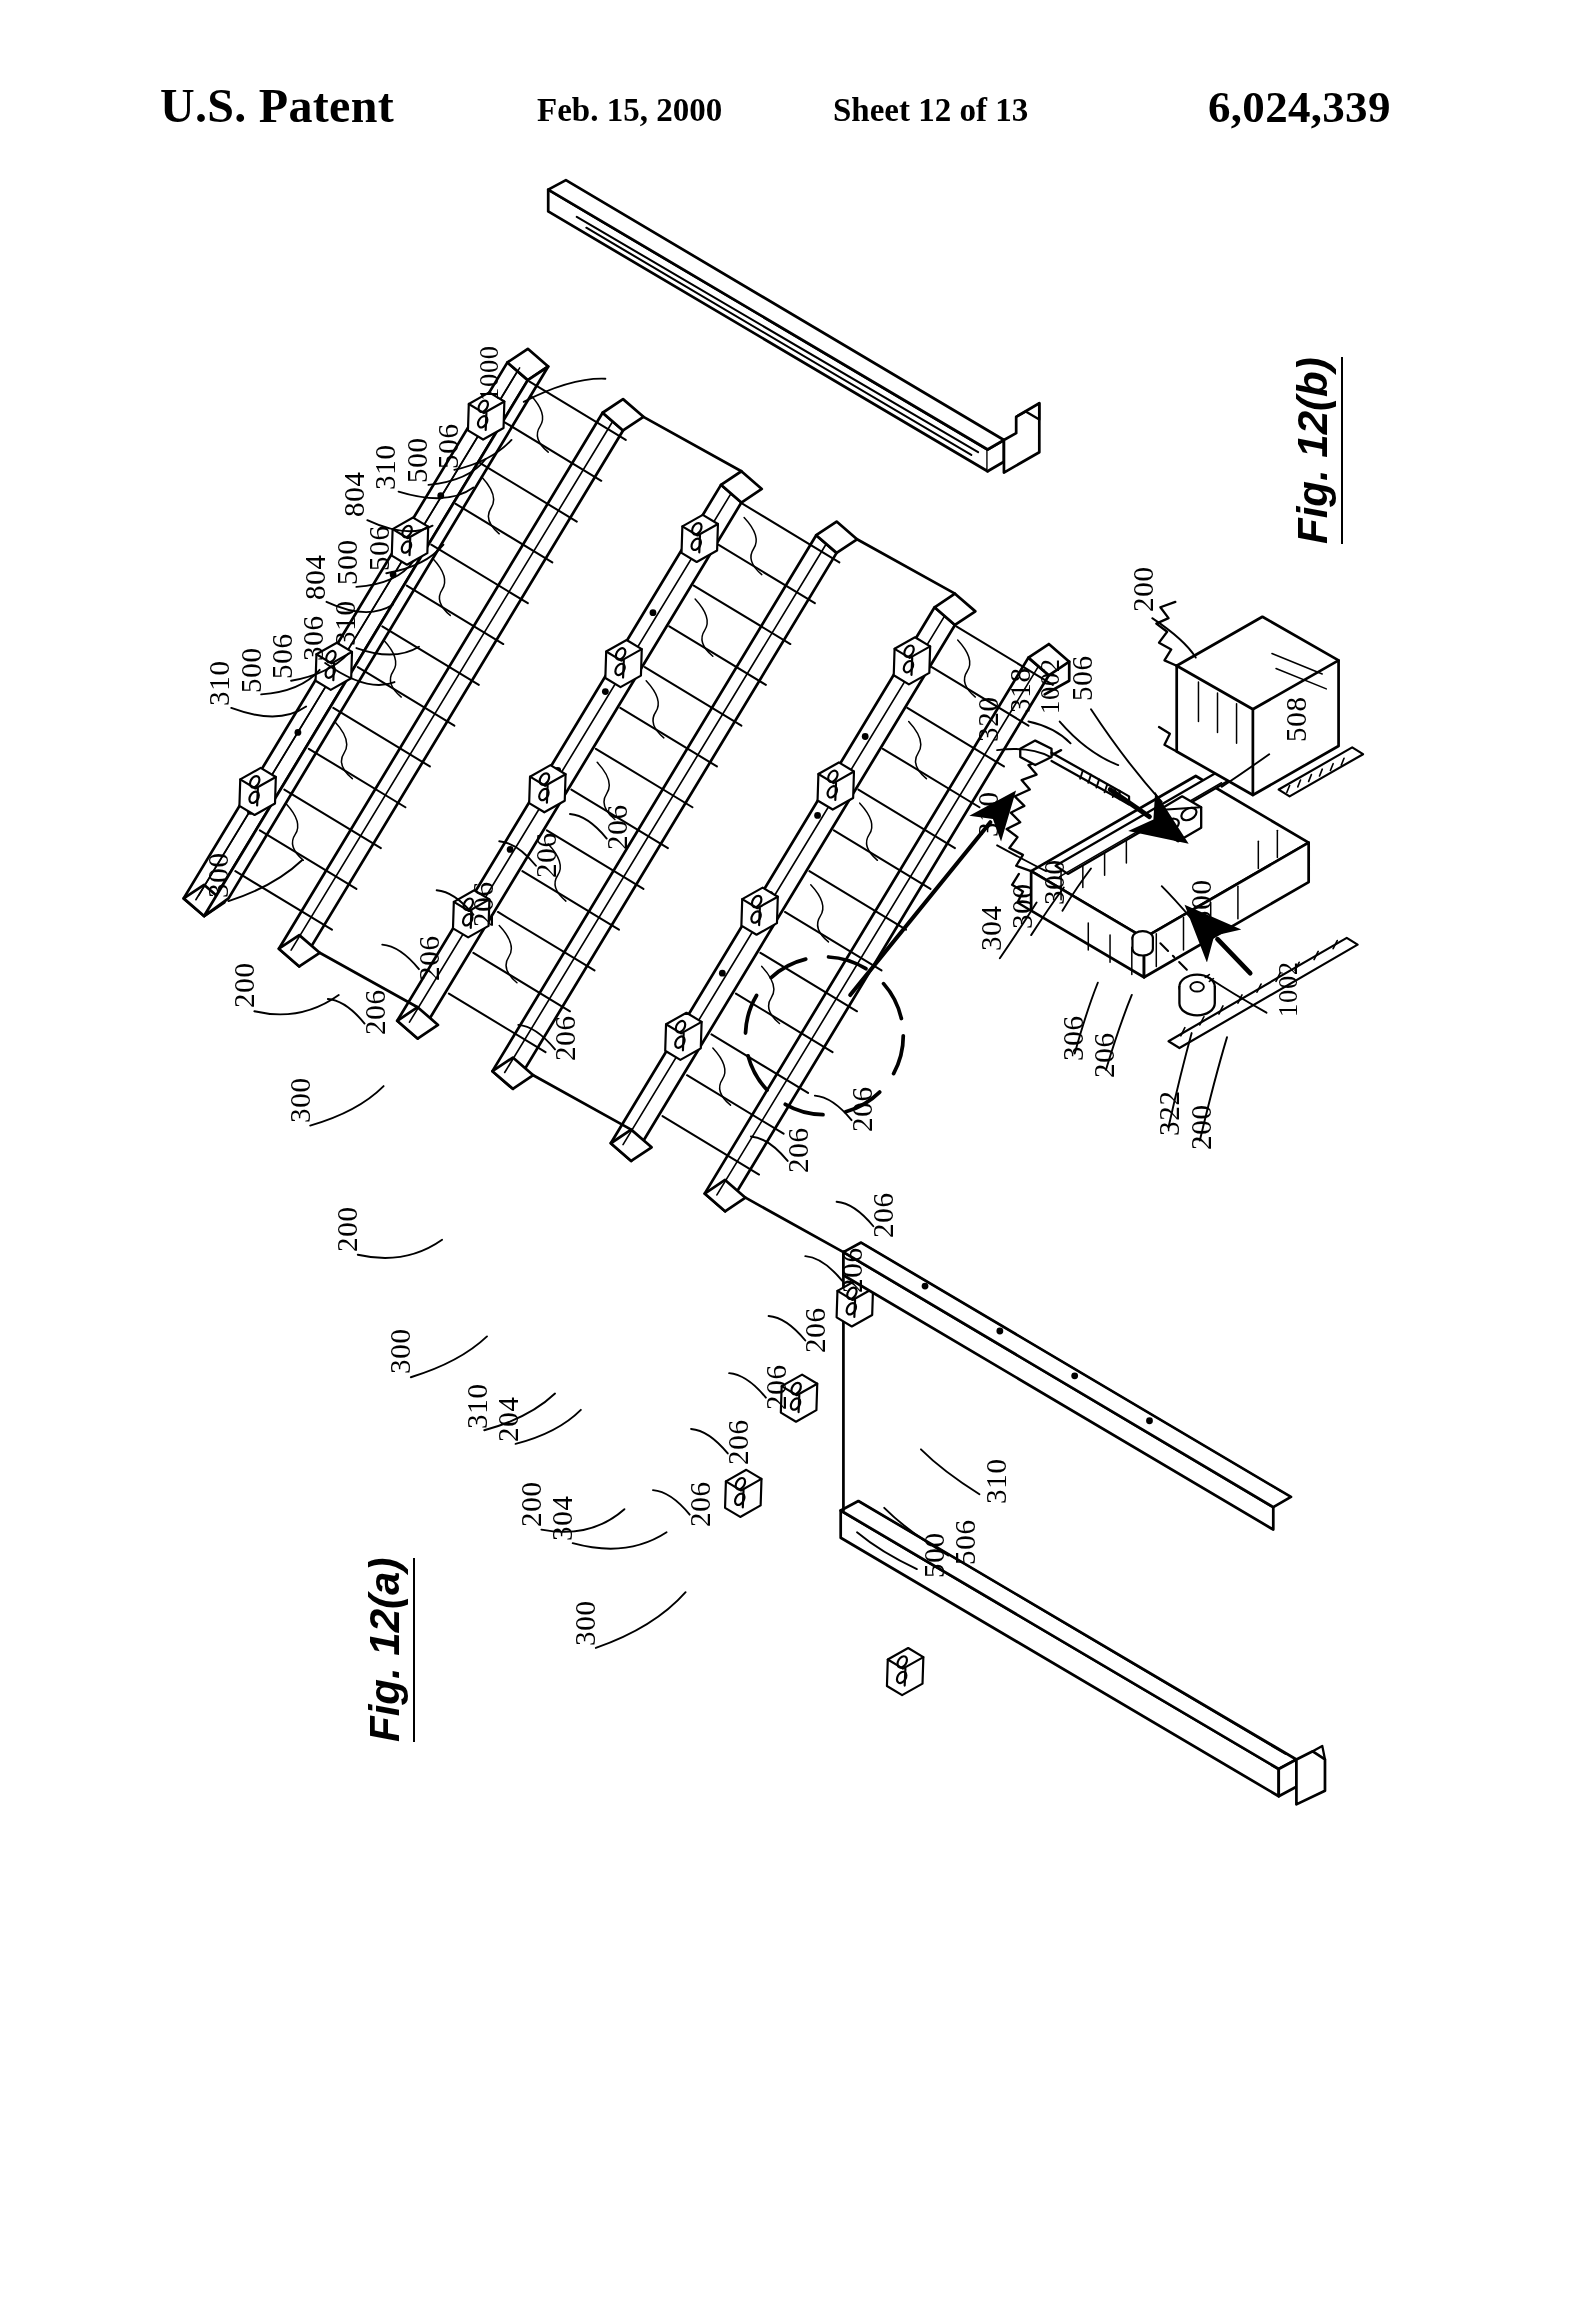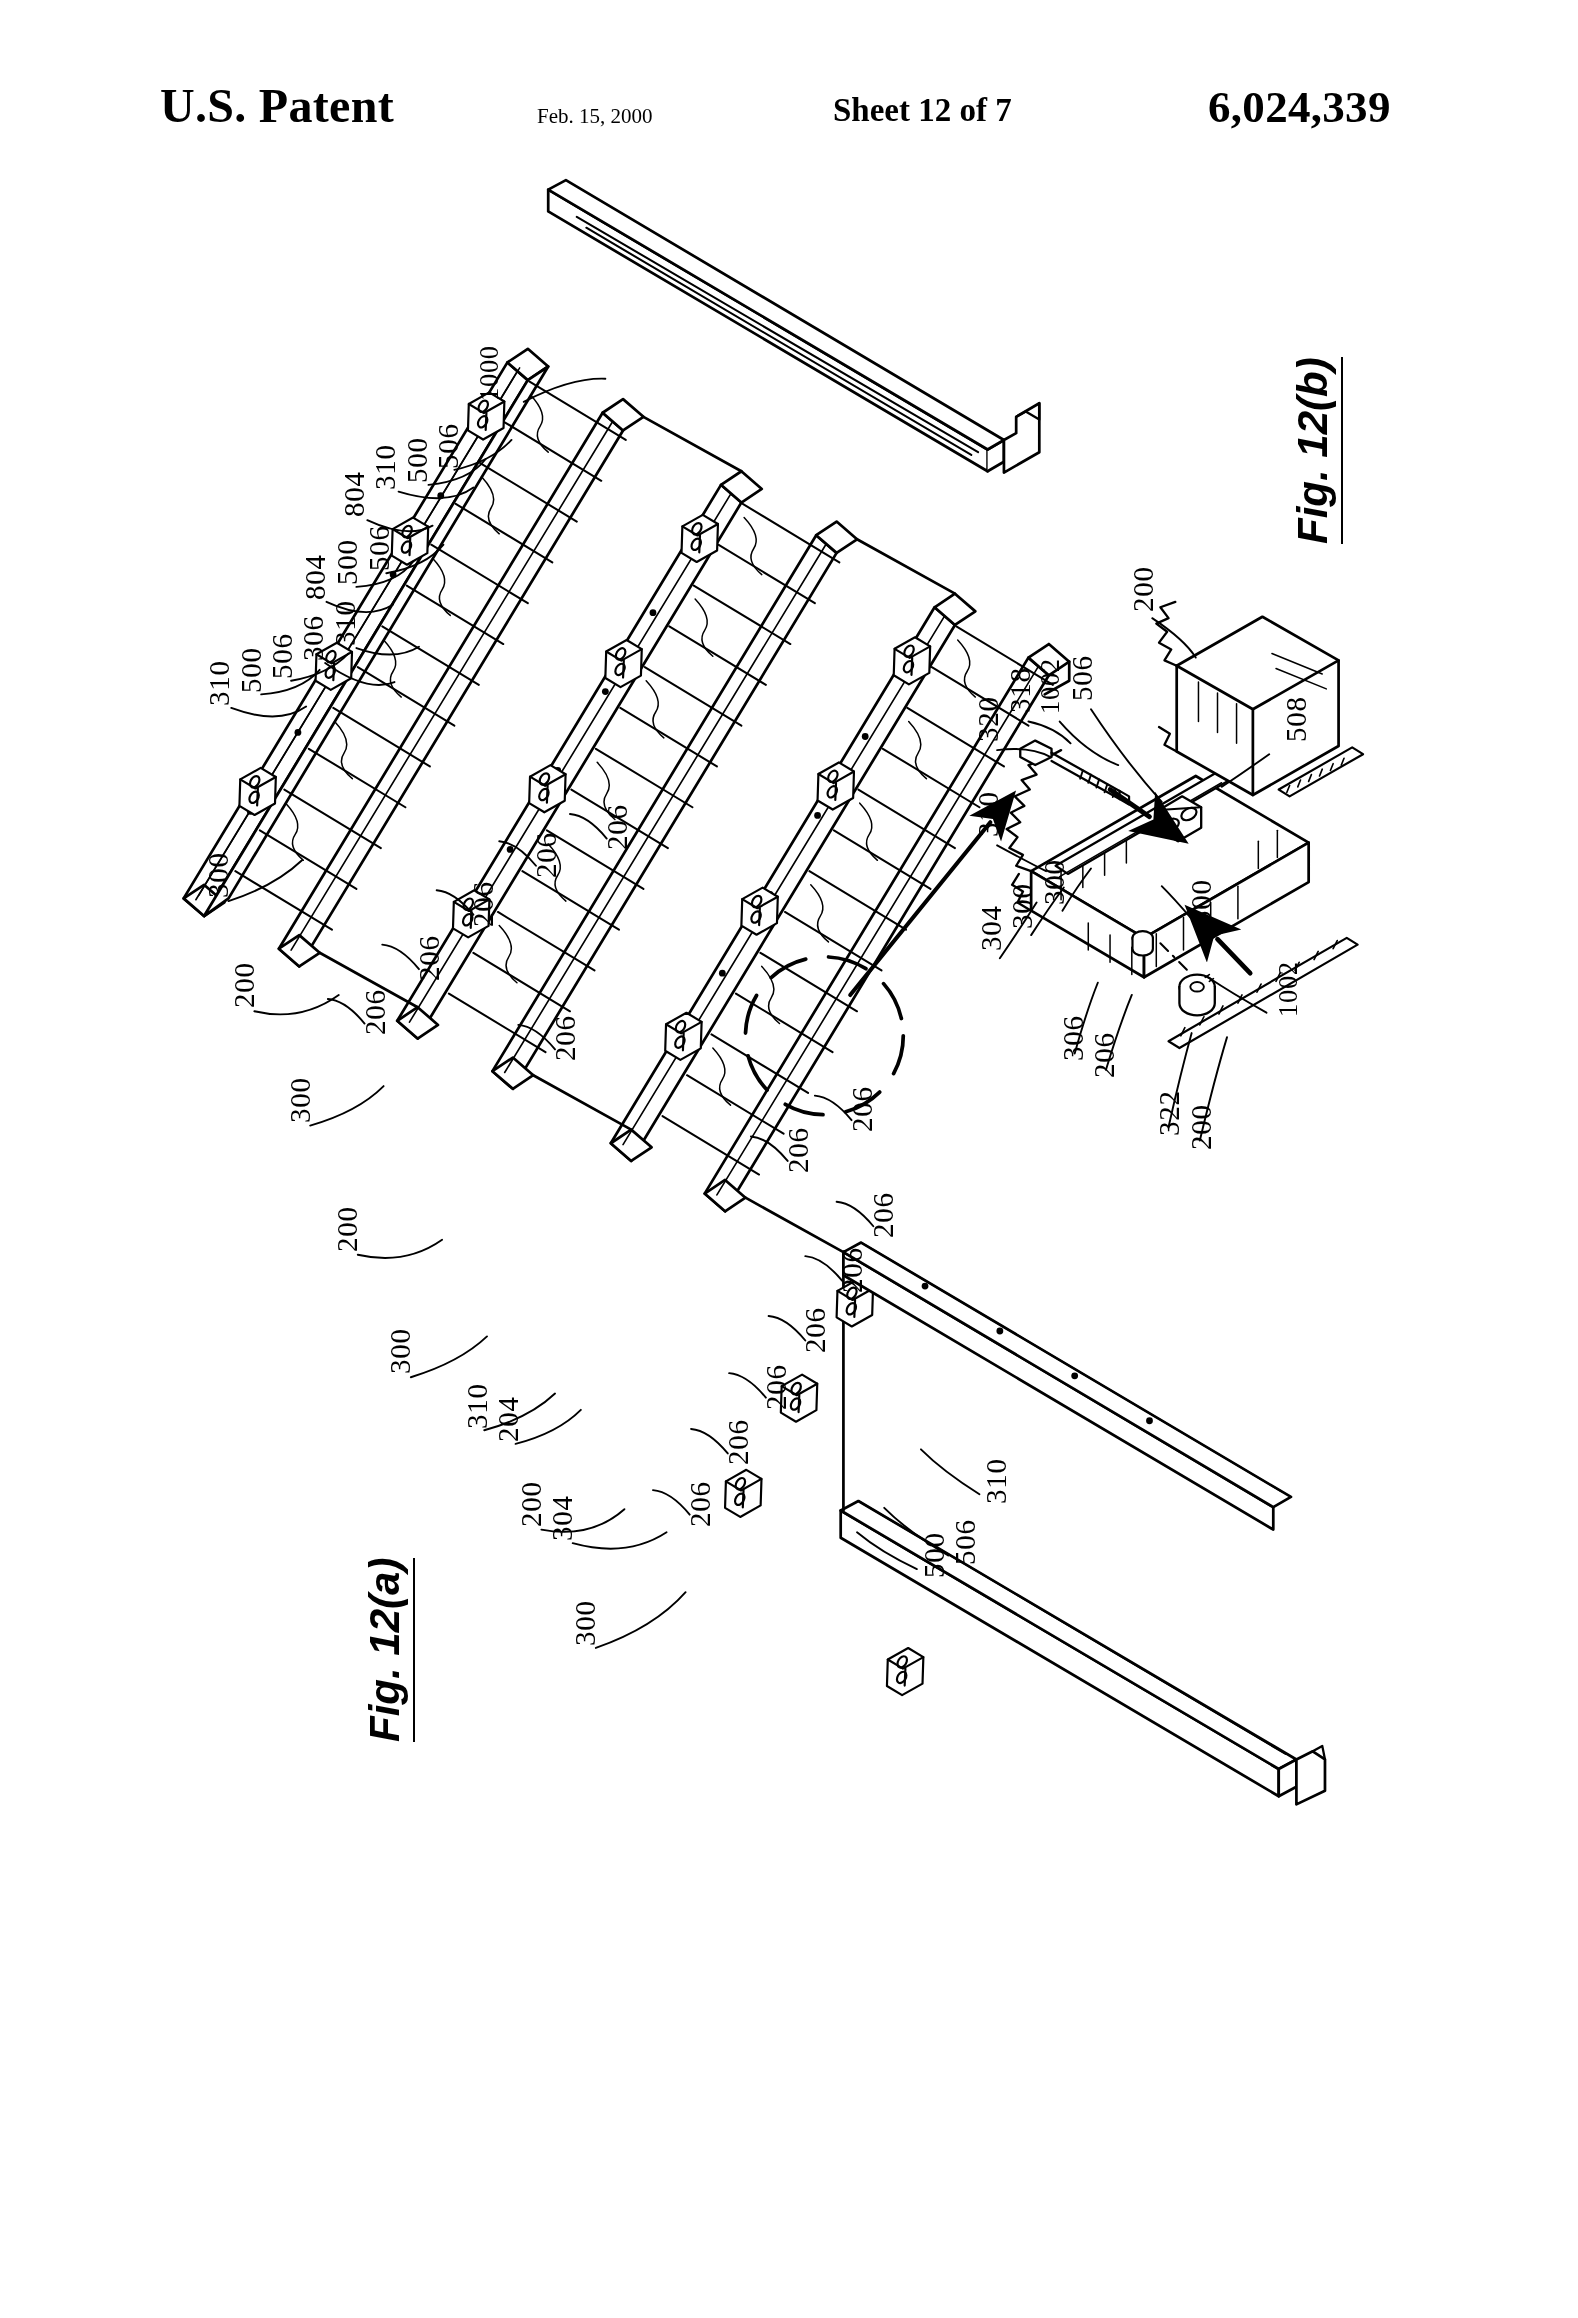--- a/index.html
+++ b/index.html
@@ -19,21 +19,21 @@
     position:absolute;left:160px;top:133px;
     transform:translateY(-100%);
     font-family:"Liberation Serif", serif;
     font-weight:bold;font-size:48px;letter-spacing:0.3px;
     white-space:nowrap;
   }
   #patent-header .hdr-date{
     position:absolute;left:537px;top:129px;
     transform:translateY(-100%);
     font-family:"Liberation Serif", serif;
-    font-weight:normal;font-size:21px;white-space:nowrap;
+    font-weight:bold;font-size:33px;white-space:nowrap;
   }
   #patent-header .hdr-sheet{
     position:absolute;left:833px;top:129px;
     transform:translateY(-100%);
     font-family:"Liberation Serif", serif;
     font-weight:bold;font-size:33px;white-space:nowrap;
   }
   #patent-header .hdr-number{
     position:absolute;left:1208px;top:133px;
     transform:translateY(-100%);
@@ -75,21 +75,21 @@
     letter-spacing:0.7px;
   }
   .ref.small{font-size:26.5px;}
 </style>
 </head>
 <body>
 
 <div id="patent-header">
   <div class="hdr-office">U.S. Patent</div>
   <div class="hdr-date">Feb. 15, 2000</div>
-  <div class="hdr-sheet">Sheet 12 of 7</div>
+  <div class="hdr-sheet">Sheet 12 of 13</div>
   <div class="hdr-number">6,024,339</div>
 </div>
 
 <div id="drawing-canvas">
 <svg width="1578" height="2142" viewBox="0 0 2320 3148" xmlns="http://www.w3.org/2000/svg">
   <defs>
     <marker id="solidArrow" markerWidth="16" markerHeight="16" refX="2" refY="5" orient="auto" markerUnits="strokeWidth">
       <path d="M0,0 L12,5 L0,10 L3,5 Z" fill="#000"></path>
     </marker>
     <g id="clip-unit">

